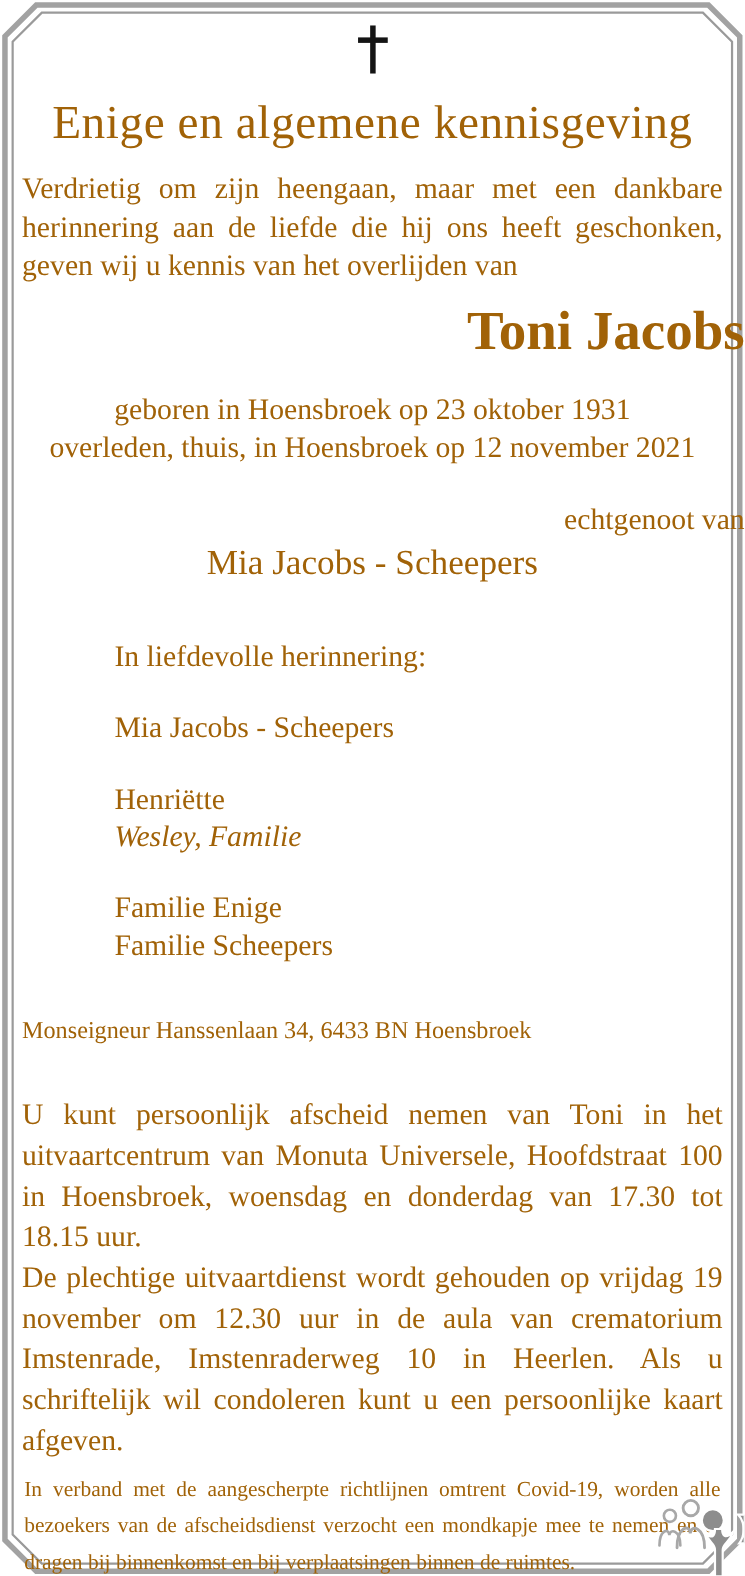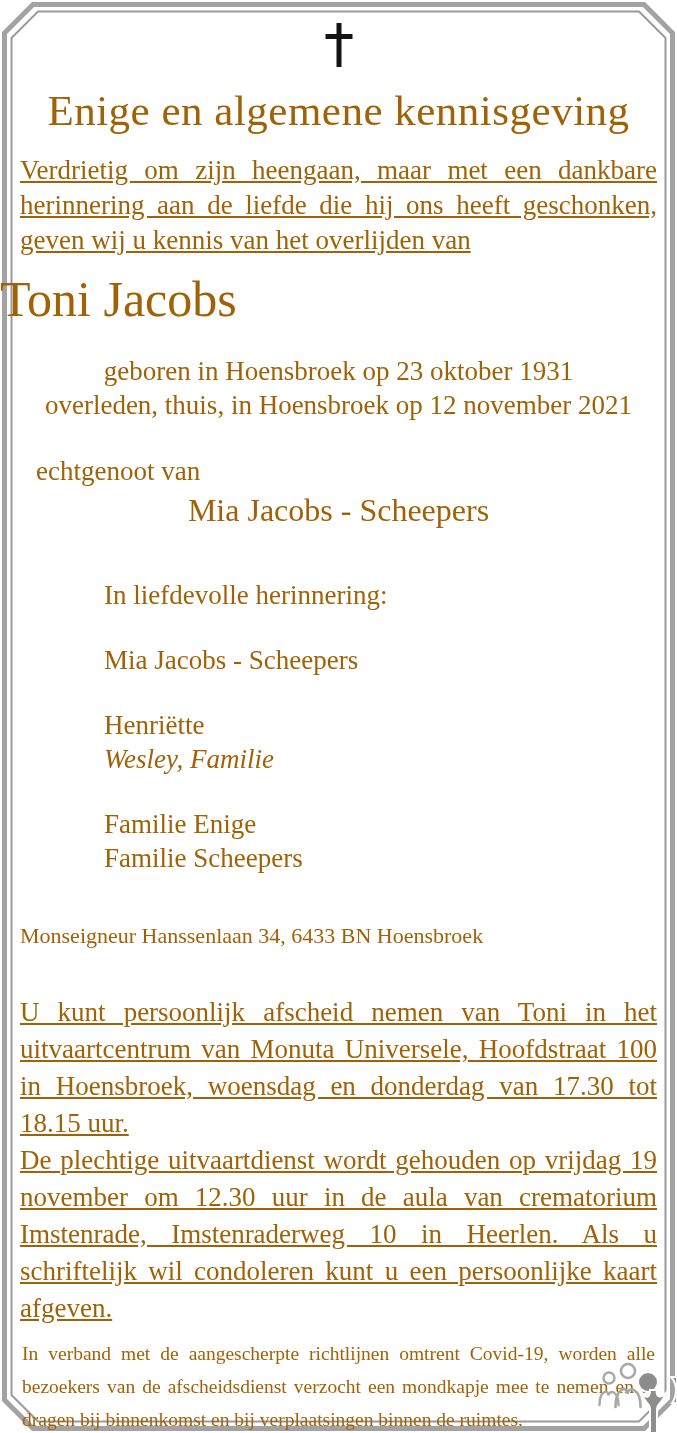--- a/index.html
+++ b/index.html
@@ -37,41 +37,40 @@
     font-size: 43px;
     line-height: 52px;
     letter-spacing: 0.5px;
     white-space: nowrap;
   }
   .para {
     margin: 0 20px;
     font-size: 27px;
     line-height: 35px;
     text-align: justify;
-    text-decoration: underline;
   }
   .intro-paragraph { margin-top: 16px; }
   .deceased-name {
     margin-top: 8px;
-    text-align: left;
+    text-align: right;
     font-size: 50px;
     line-height: 66px;
+    font-weight: bold;
   }
   .dates {
     margin-top: 22px;
     text-align: center;
     font-size: 27px;
     line-height: 34px;
   }
   .relation-line {
     margin-top: 32px;
-    text-align: left;
+    text-align: right;
     font-size: 27px;
     line-height: 34px;
-    margin-left: 36px;
   }
   .spouse-name {
     text-align: center;
     font-size: 32px;
     line-height: 44px;
   }
   .memoriam {
     margin-top: 46px;
     padding-left: 104px;
     font-size: 27px;

